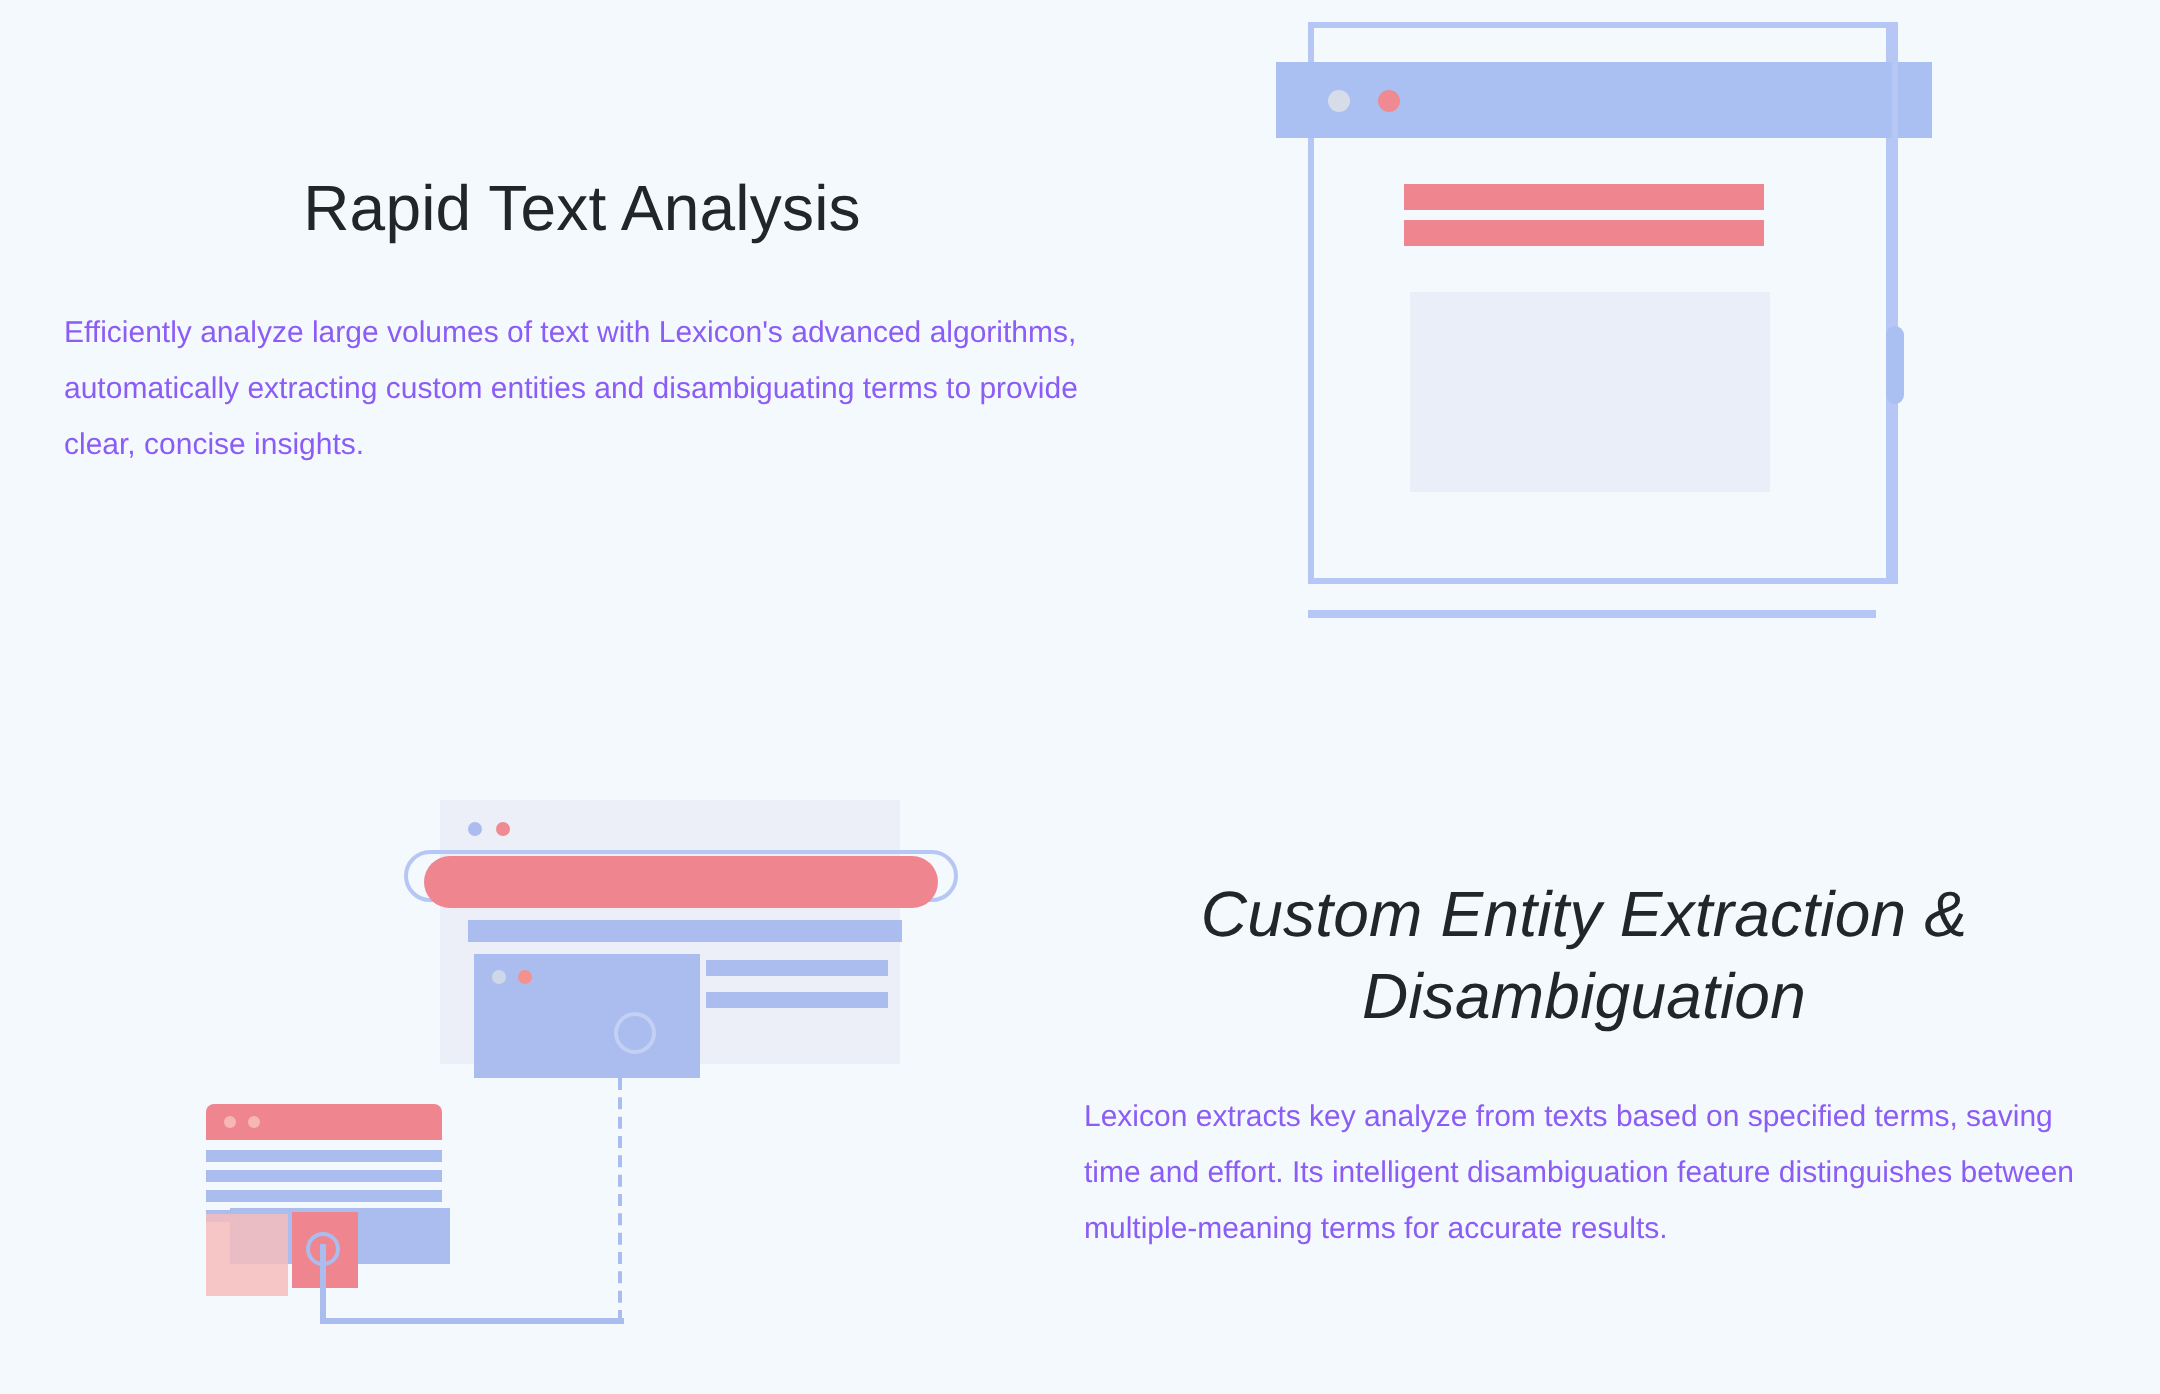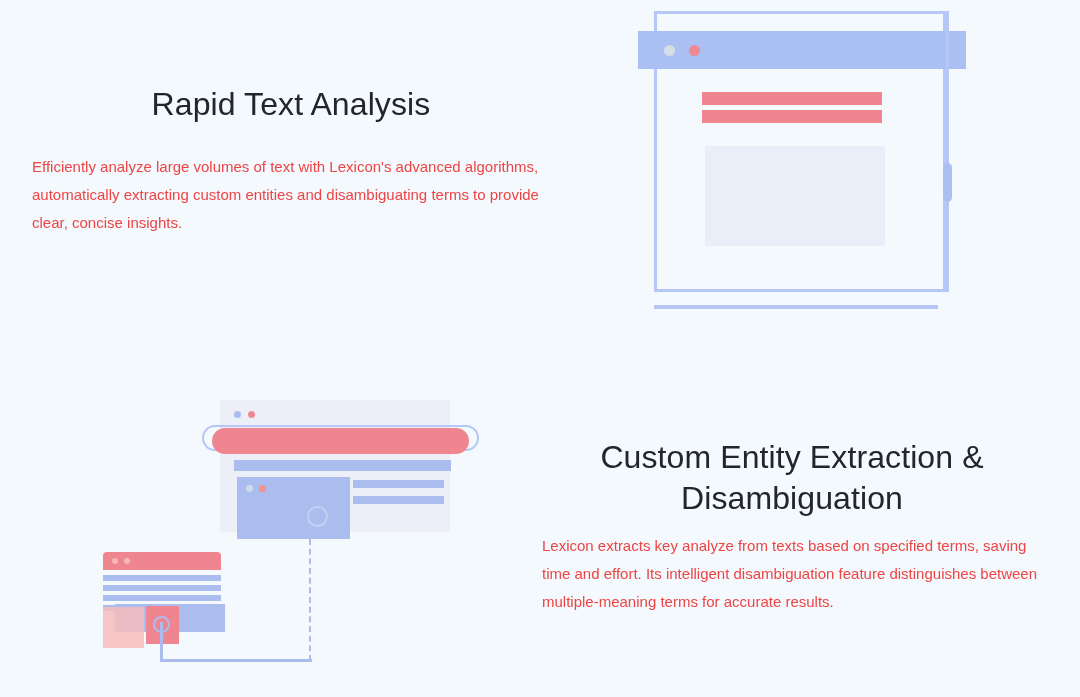--- a/index.html
+++ b/index.html
@@ -27,21 +27,21 @@
     font-weight: 400;
     font-size: 32px;
     line-height: 1.28;
     color: #222529;
     letter-spacing: 0.1px;
   }
   .feature-body {
     margin: 0;
     font-size: 15px;
     line-height: 28px;
-    color: #ef4444;
+    color: #8b5cf6;
   }
 
   
   .sec1-text {
     position: absolute;
     left: 32px;
     top: 84px;
     width: 518px;
   }
   .sec1-text .feature-heading {
@@ -54,21 +54,22 @@
 
   
   .sec2-text {
     position: absolute;
     left: 542px;
     top: 437px;
     width: 500px;
   }
   .sec2-text .feature-heading {
     text-align: center;
-    margin-bottom: 13px;
+    margin-bottom: 26px;
+    font-style: italic;
   }
   .sec2-text .feature-body {
     text-align: left;
   }
 
   
   .illo1 {
     position: absolute;
     left: 630px;
     top: 0px;

